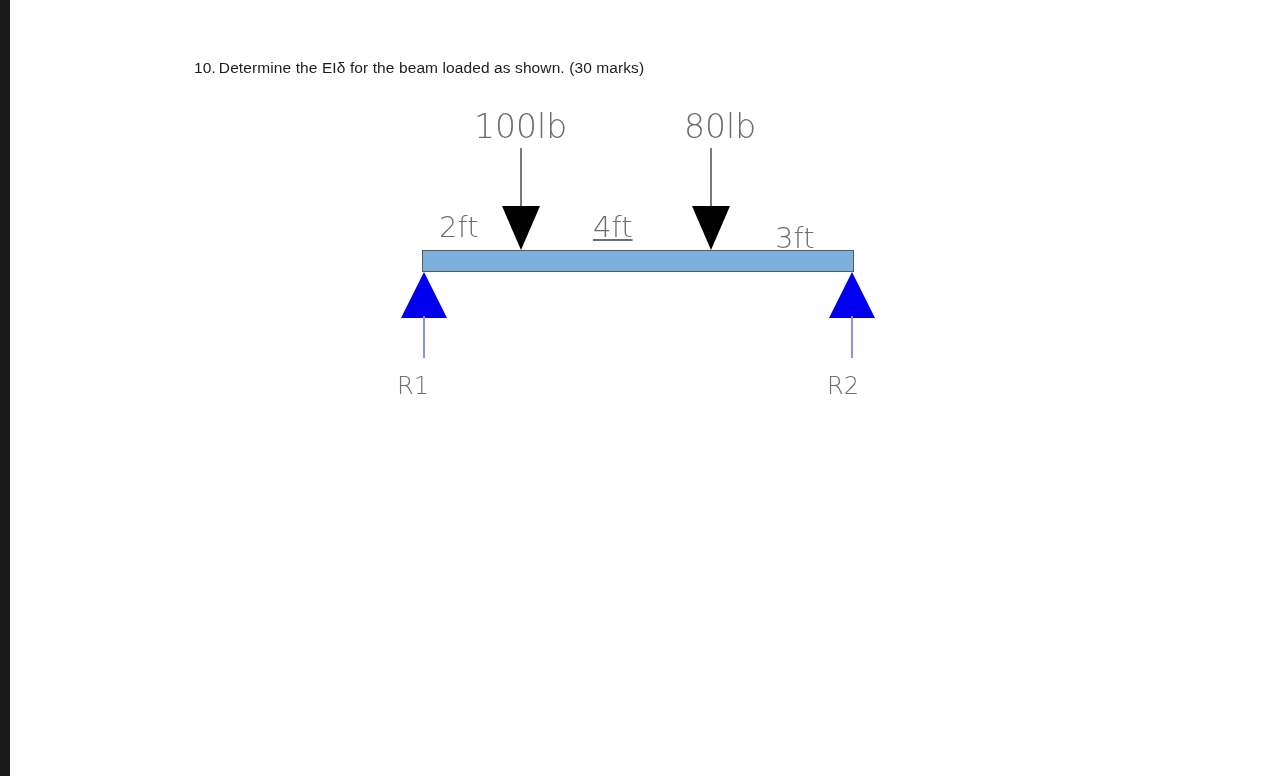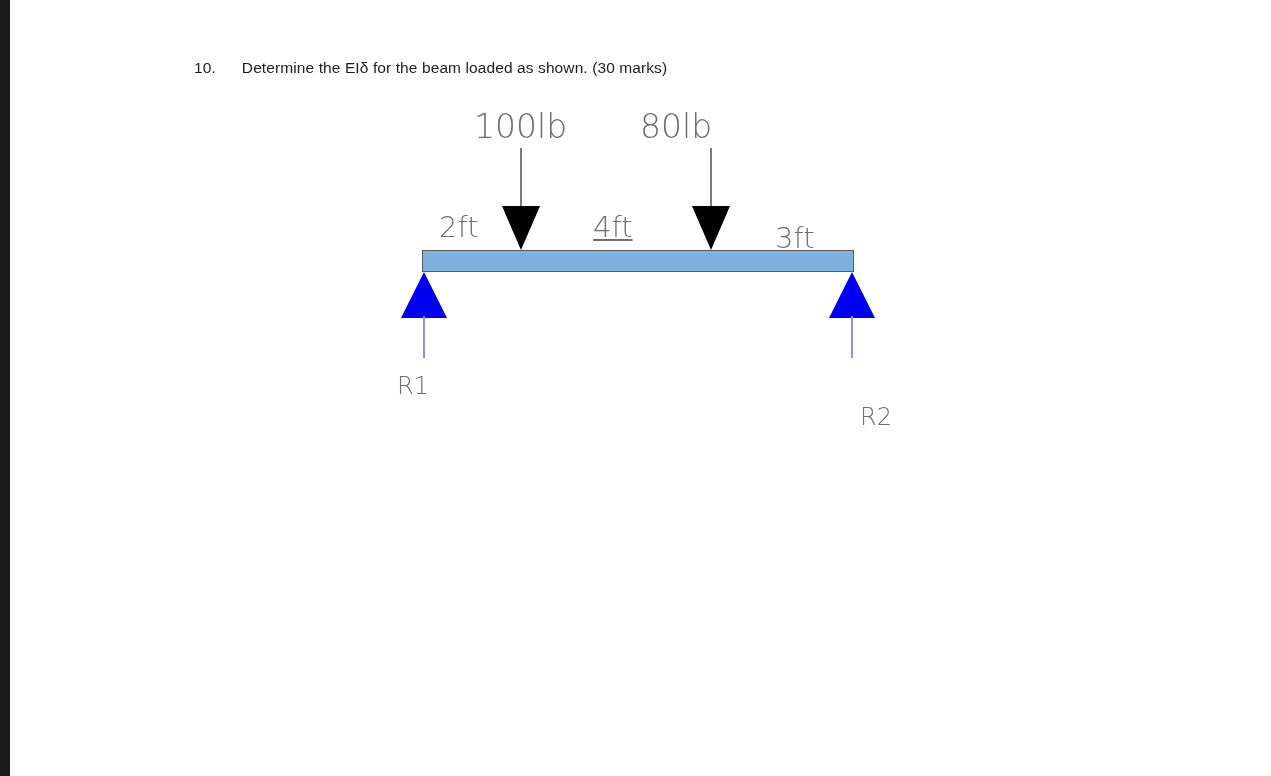--- a/index.html
+++ b/index.html
@@ -32,21 +32,21 @@
     left: 194px;
     top: 57px;
     font-size: 15.5px;
     line-height: 22px;
     color: #1d1d1d;
     white-space: nowrap;
     letter-spacing: 0.1px;
   }
   #question-heading .q-number {
     display: inline-block;
-    margin-right: 26px;
+    margin-right: 3px;
   }
 
   
   #beam-diagram {
     position: absolute;
     left: 0;
     top: 0;
     width: 1271px;
     height: 544px;
   }
@@ -137,21 +137,21 @@
 
 <div id="left-edge-bar"></div>
 
 <div id="question-heading">
   <span class="q-number">10.</span><span>Determine the EIδ for the beam loaded as shown. (30 marks)</span>
 </div>
 
 <div id="beam-diagram">
 
   <div class="cad-label load-label" style="left:474px; top:110px;">100lb</div>
-  <div class="cad-label load-label" style="left:640px; top:110px;">80lb</div>
+  <div class="cad-label load-label" style="left:684px; top:110px;">80lb</div>
 
   <div class="load-arrow" style="left:502px; top:148px;">
     <div class="arrow-stem"></div>
     <div class="arrow-head"></div>
   </div>
   <div class="load-arrow" style="left:692px; top:148px;">
     <div class="arrow-stem"></div>
     <div class="arrow-head"></div>
   </div>
 
@@ -164,15 +164,15 @@
   <div class="support" style="left:401px; top:272px;">
     <div class="support-triangle"></div>
     <div class="reaction-line"></div>
   </div>
   <div class="support" style="left:829px; top:272px;">
     <div class="support-triangle"></div>
     <div class="reaction-line"></div>
   </div>
 
   <div class="cad-label reaction-label" style="left:397px; top:371px;">R1</div>
-  <div class="cad-label reaction-label" style="left:860px; top:371px;margin-top:31px;">R2</div>
+  <div class="cad-label reaction-label" style="left:827px; top:371px;">R2</div>
 
 </div>
 
 </body></html>

